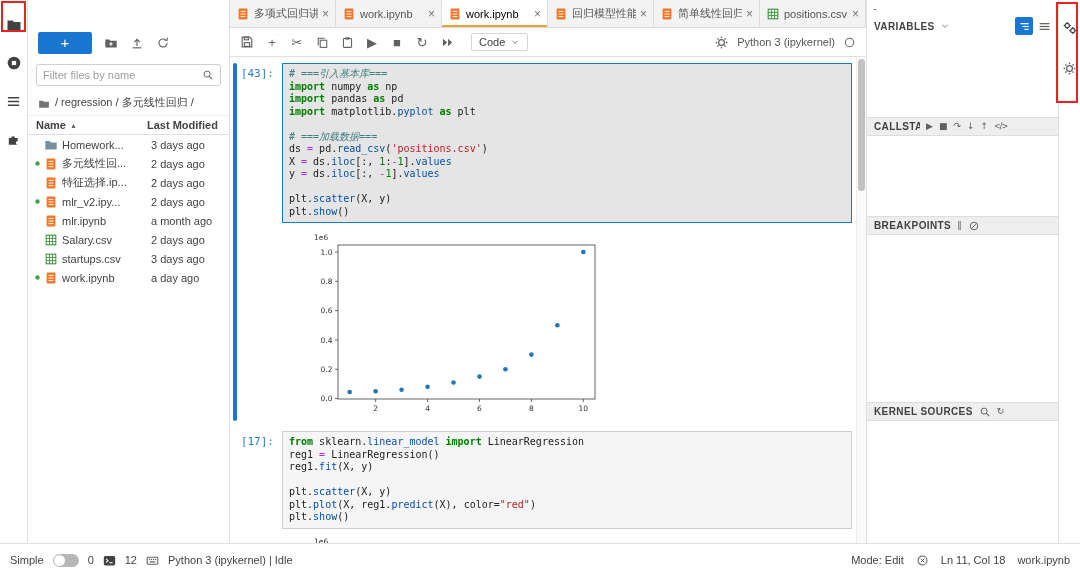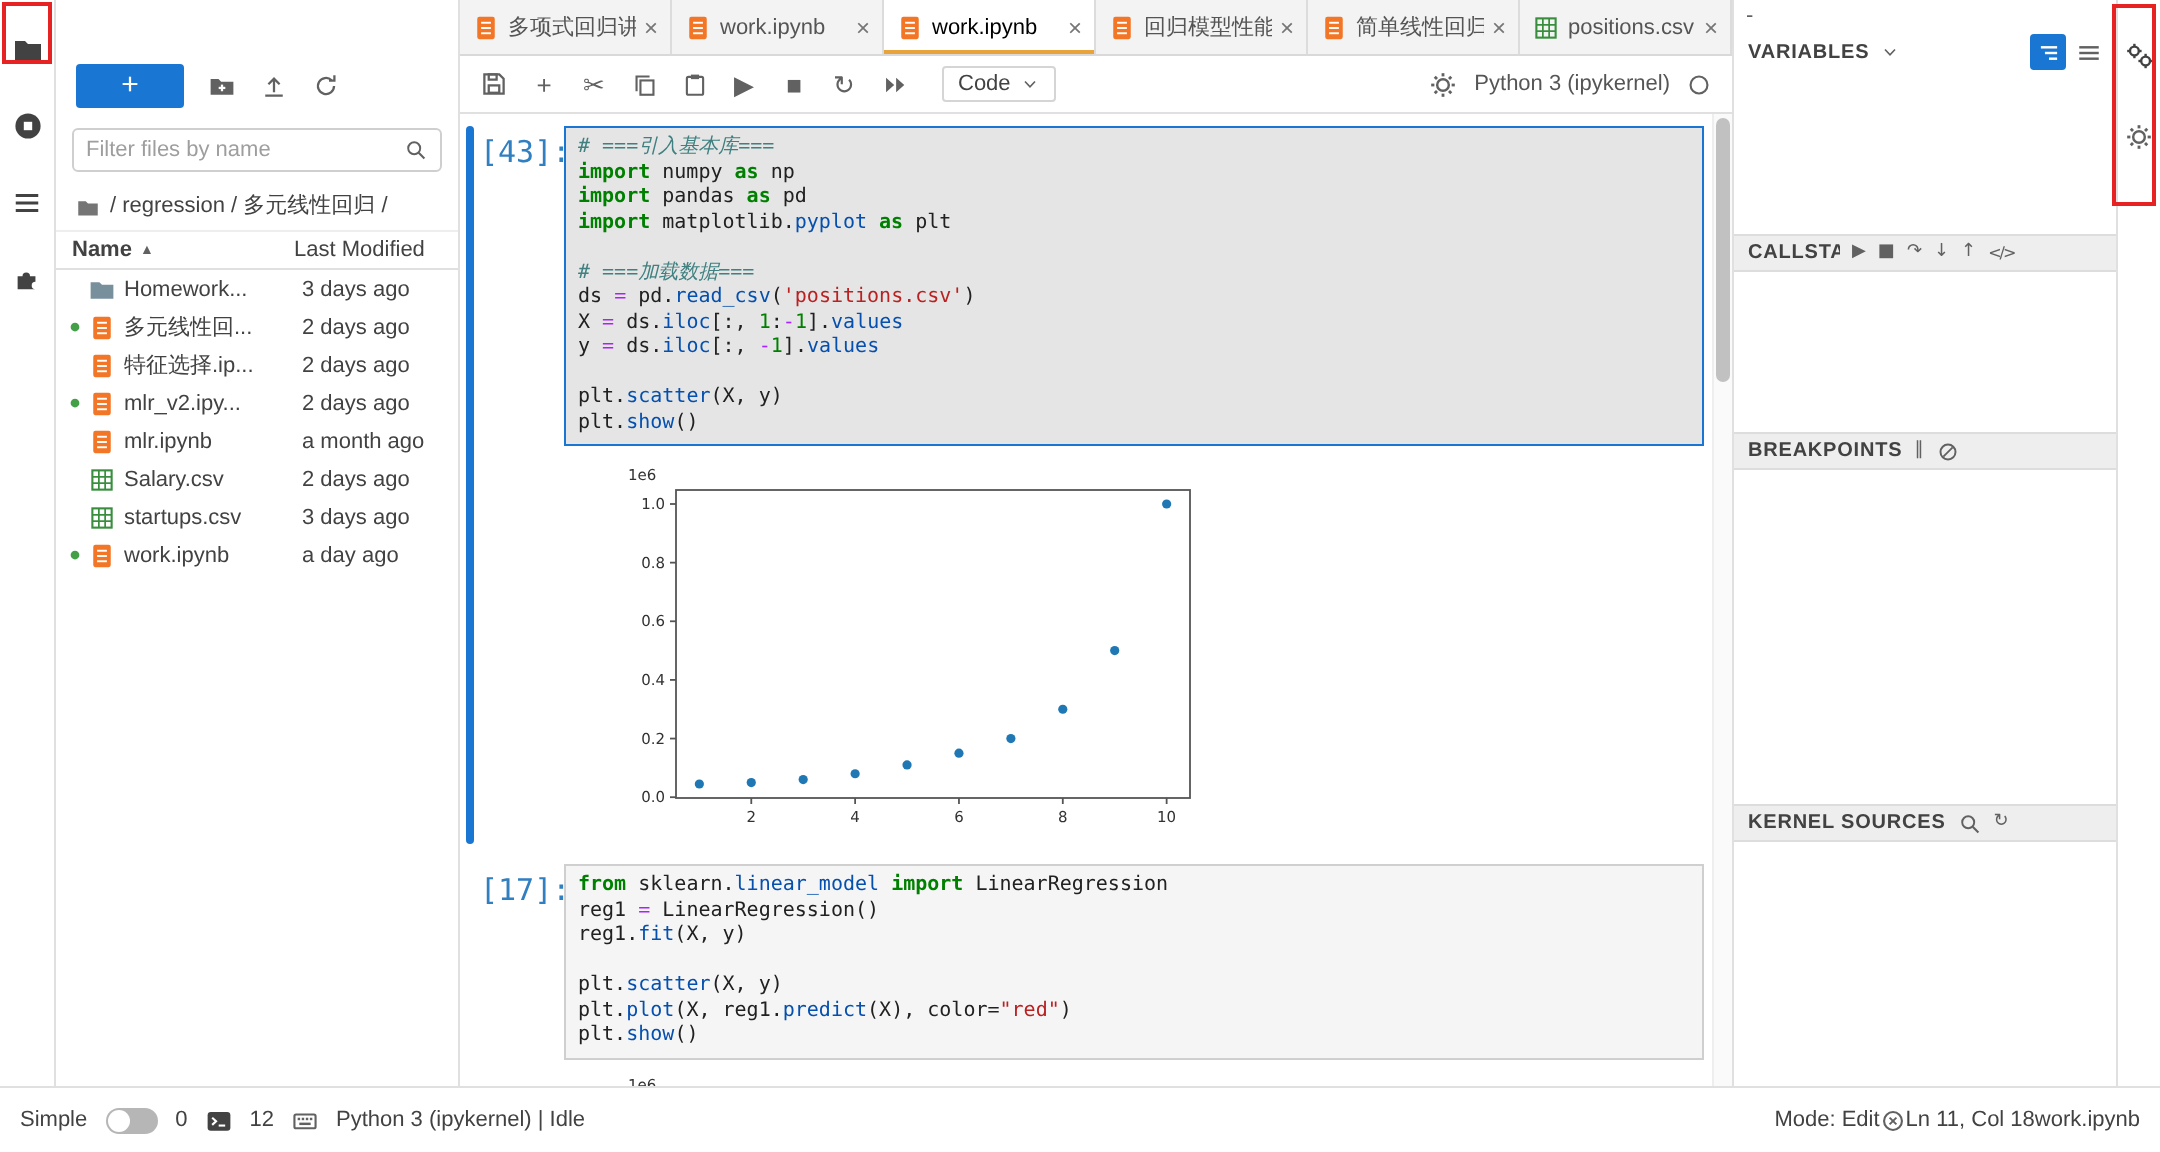--- a/index.html
+++ b/index.html
@@ -19,21 +19,21 @@
   .fb-toolbar{display:flex;align-items:center;gap:12px;padding:0 10px;height:30px}
   .fb-new{width:54px;height:22px;background:#1976d2;border:none;border-radius:2px;color:#fff;font-size:15px;line-height:20px;cursor:pointer}
   .fb-tbtn{display:flex;align-items:center;cursor:pointer}
   .fb-filter{margin:6px 8px 4px 8px;height:22px;border:1px solid #cfcfcf;border-radius:3px;display:flex;align-items:center;padding:0 6px;background:#fff}
   .fb-filter input{flex:1;border:none;outline:none;font-size:11px;color:#424242;font-family:inherit;background:transparent}
   .fb-filter input::placeholder{color:#9e9e9e}
   .fb-crumb{display:flex;align-items:flex-end;gap:5px;padding:5px 10px;color:#424242}
   .fb-head{display:flex;align-items:center;height:20px;padding:0 8px;border-top:1px solid #eee;border-bottom:1px solid #e0e0e0;color:#424242;font-weight:bold}
   .fb-head .fb-name{flex:1;display:flex;align-items:center;gap:4px;cursor:pointer}
   .sort{font-size:7px;color:#616161}
-  .fb-head .fb-mdh{width:74px;cursor:pointer;font-weight:normal}
+  .fb-head .fb-mdh{width:74px;cursor:pointer;font-weight:bold}
   .fb-list{flex:1;overflow:hidden}
   .fb-row{display:flex;align-items:center;height:19px;padding:0 4px;cursor:pointer}
   .fb-dot{width:10px;display:flex;align-items:center;justify-content:center}
   .fb-ic{width:18px;display:flex;align-items:center;justify-content:center}
   .fb-nm{flex:1;overflow:hidden;white-space:nowrap;color:#424242;padding-left:2px}
   .fb-md{width:74px;color:#424242;overflow:hidden;white-space:nowrap}
 
   
   .dock{flex:1;min-width:0;display:flex;flex-direction:column;background:#fff}
   .tabbar{display:flex;height:28px;background:#f3f3f3;border-bottom:1px solid #d9d9d9}
@@ -51,21 +51,21 @@
   .nbright{margin-left:auto;display:flex;align-items:center;gap:8px;color:#555}
 
   
   .nbcontent{flex:1;position:relative;overflow:hidden;padding:6px 14px 0 3px;background:#fff}
   .cellgroup{display:flex;margin-bottom:10px}
   .collapser{width:4px;border-radius:2px;margin-right:3px;flex:0 0 auto}
   .cellgroup.active .collapser{background:#1976d2}
   .cellbody{flex:1;min-width:0}
   .inrow,.outrow{display:flex}
   .prompt{width:42px;flex:0 0 auto;text-align:right;padding:4px 8px 0 0;
-    font-family:"DejaVu Sans Mono",monospace;font-size:15px;color:#307fc1}
+    font-family:"DejaVu Sans Mono",monospace;font-size:11px;color:#307fc1}
   .editor{flex:1;border:1px solid #cfcfcf;background:#f5f5f5;padding:4px 6px;min-width:0}
   .editor.activeed{background:#e5e5e5;border-color:#1976d2}
   .code{font-family:"DejaVu Sans Mono",monospace;font-size:10px;line-height:12.5px;white-space:pre}
   .cl{min-height:12.5px}
   .tk-com{color:#408080;font-style:italic}
   .tk-kw{color:#008000;font-weight:bold}
   .tk-str{color:#ba2121}
   .tk-num{color:#008000}
   .tk-op{color:#aa22ff}
   .tk-fn{color:#0550ae}
@@ -87,21 +87,21 @@
   .ghbtn{display:flex;align-items:center;cursor:pointer}
   .sect-space{background:#fff}
   .sect-head{display:flex;align-items:center;height:19px;padding:0 7px;gap:6px;background:#eee;border-top:1px solid #ddd;border-bottom:1px solid #ddd}
   .mini{font-size:9px;color:#616161;line-height:1;cursor:pointer;font-family:"DejaVu Sans",sans-serif}
   .mini.ev{font-size:8px;letter-spacing:-1px}
 
   
   .statusbar{height:22px;border-top:1px solid #e0e0e0;background:#fff;display:flex;align-items:center;padding:16px 10px;gap:9px;color:#424242}
   .toggle{width:26px;height:13px;border-radius:7px;background:#b6b6b6;position:relative;cursor:pointer}
   .knob{position:absolute;left:1px;top:1px;width:11px;height:11px;border-radius:50%;background:#fff}
-  .sb-right{margin-left:auto;display:flex;align-items:center;}
+  .sb-right{margin-left:auto;display:flex;align-items:center;gap:12px}
   .sb-item{cursor:pointer}
 
   
   .anno{position:absolute;border:2px solid #e62222;pointer-events:none;z-index:50}
   .anno1{left:1px;top:1px;width:25px;height:31px}
   .anno2{left:1056px;top:2px;width:22px;height:101px}
 </style>
 </head>
 <body>
 

